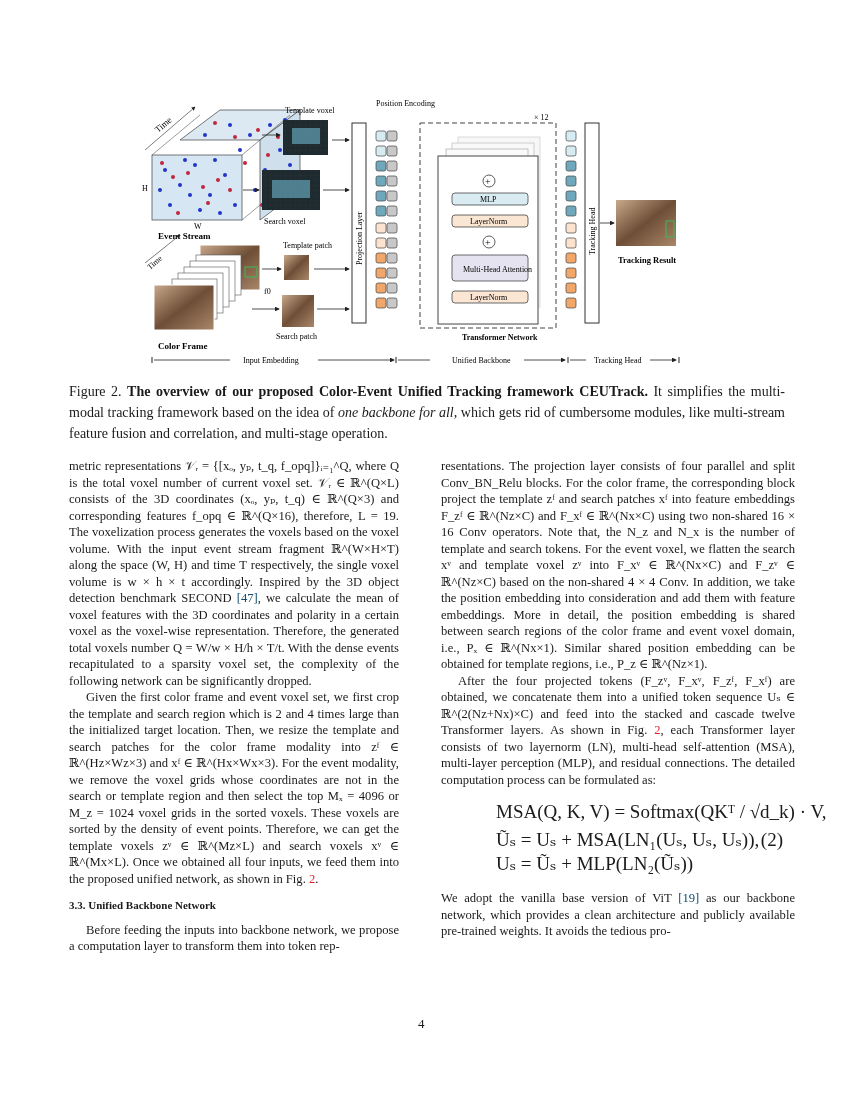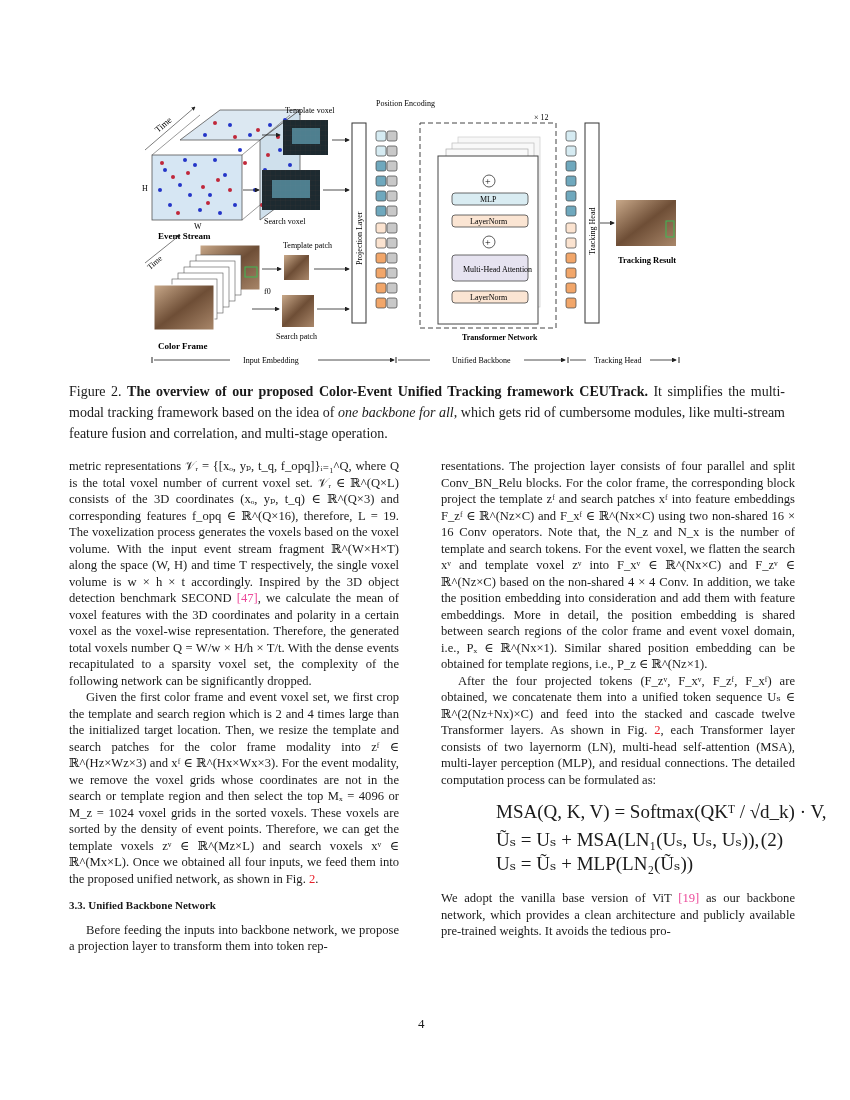--- a/index.html
+++ b/index.html
@@ -8,21 +8,21 @@
   .figure { position: absolute; left: 140px; top: 95px; width: 580px; height: 275px; }
   .fig-label { position: absolute; font-size: 9px; white-space: nowrap; color: #222; }
   .caption { position: absolute; left: 69px; top: 381px; width: 716px; font-size: 14px; line-height: 21px; text-align: justify; }
   .caption b { font-weight: bold; }
   .col { position: absolute; top: 458px; width: 330px; font-size: 12.6px; line-height: 16.5px; text-align: justify; }
   .col.left { left: 69px; }
   .col.right { left: 441px; width: 354px; }
   .col p { margin: 0; }
   .col p.indent { text-indent: 17px; }
   .section-heading { font-weight: bold; font-size: 11px; margin: 10px 0 8px 0; }
-  .ref { color: #ec4899; }
+  .ref { color: #0c4a6e; }
   .figref { color: #e8202a; }
   .eq { position: relative; height: 84px; margin: 12px 0 6px 0; font-size: 19px; }
   .eq-line { position: absolute; left: 55px; white-space: nowrap; }
   .eq-num { position: absolute; right: 12px; top: 32px; }
   .page-number { position: absolute; left: 418px; top: 1016px; font-size: 13px; }
   i { font-style: italic; }
 </style>
 </head>
 <body>
 
@@ -237,21 +237,21 @@
 
 <div class="caption">
   <span>Figure 2.</span>
   <b>The overview of our proposed Color-Event Unified Tracking framework CEUTrack.</b><span> It simplifies the multi-modal tracking framework based on the idea of </span><i>one backbone for all</i><span>, which gets rid of cumbersome modules, like multi-stream feature fusion and correlation, and multi-stage operation.</span>
 </div>
 
 <div class="col left">
   <p><span>metric representations 𝒱ᵣ = {[xₒ, yₚ, t_q, f_opq]}ᵢ₌₁^Q, where Q is the total voxel number of current voxel set. 𝒱ᵣ ∈ ℝ^(Q×L) consists of the 3D coordinates (xₒ, yₚ, t_q) ∈ ℝ^(Q×3) and corresponding features f_opq ∈ ℝ^(Q×16), therefore, L = 19. The voxelization process generates the voxels based on the voxel volume. With the input event stream fragment ℝ^(W×H×T) along the space (W, H) and time T respectively, the single voxel volume is w × h × t accordingly. Inspired by the 3D object detection benchmark SECOND </span><span class="ref">[47]</span><span>, we calculate the mean of voxel features with the 3D coordinates and polarity in a certain voxel as the voxel-wise representation. Therefore, the generated total voxels number Q = W/w × H/h × T/t. With the dense events recapitulated to a sparsity voxel set, the complexity of the following network can be significantly dropped.</span></p>
   <p class="indent"><span>Given the first color frame and event voxel set, we first crop the template and search region which is 2 and 4 times large than the initialized target location. Then, we resize the template and search patches for the color frame modality into zᶠ ∈ ℝ^(Hz×Wz×3) and xᶠ ∈ ℝ^(Hx×Wx×3). For the event modality, we remove the voxel grids whose coordinates are not in the search or template region and then select the top Mₓ = 4096 or M_z = 1024 voxel grids in the sorted voxels. These voxels are sorted by the density of event points. Therefore, we can get the template voxels zᵛ ∈ ℝ^(Mz×L) and search voxels xᵛ ∈ ℝ^(Mx×L). Once we obtained all four inputs, we feed them into the proposed unified network, as shown in Fig. </span><span class="figref">2</span><span>.</span></p>
   <div class="section-heading">3.3. Unified Backbone Network</div>
-  <p class="indent">Before feeding the inputs into backbone network, we propose a projection layer to transform them into token rep-</p>
+  <p class="indent">Before feeding the inputs into backbone network, we propose a computation layer to transform them into token rep-</p>
 </div>
 
 <div class="col right">
   <p>resentations. The projection layer consists of four parallel and split Conv_BN_Relu blocks. For the color frame, the corresponding block project the template zᶠ and search patches xᶠ into feature embeddings F_zᶠ ∈ ℝ^(Nz×C) and F_xᶠ ∈ ℝ^(Nx×C) using two non-shared 16 × 16 Conv operators. Note that, the N_z and N_x is the number of template and search tokens. For the event voxel, we flatten the search xᵛ and template voxel zᵛ into F_xᵛ ∈ ℝ^(Nx×C) and F_zᵛ ∈ ℝ^(Nz×C) based on the non-shared 4 × 4 Conv. In addition, we take the position embedding into consideration and add them with feature embeddings. More in detail, the position embedding is shared between search regions of the color frame and event voxel domain, i.e., Pₓ ∈ ℝ^(Nx×1). Similar shared position embedding can be obtained for template regions, i.e., P_z ∈ ℝ^(Nz×1).</p>
   <p class="indent"><span>After the four projected tokens (F_zᵛ, F_xᵛ, F_zᶠ, F_xᶠ) are obtained, we concatenate them into a unified token sequence Uₛ ∈ ℝ^(2(Nz+Nx)×C) and feed into the stacked and cascade twelve Transformer layers. As shown in Fig. </span><span class="figref">2</span><span>, each Transformer layer consists of two layernorm (LN), multi-head self-attention (MSA), multi-layer perception (MLP), and residual connections. The detailed computation process can be formulated as:</span></p>
   <div class="eq">
     <div class="eq-line" style="top:4px">MSA(Q, K, V) = Softmax(QKᵀ / √d_k) · V,</div>
     <div class="eq-line" style="top:32px">Ũₛ = Uₛ + MSA(LN₁(Uₛ, Uₛ, Uₛ)),</div>
     <div class="eq-line" style="top:56px">Uₛ = Ũₛ + MLP(LN₂(Ũₛ))</div>
     <div class="eq-num">(2)</div>

